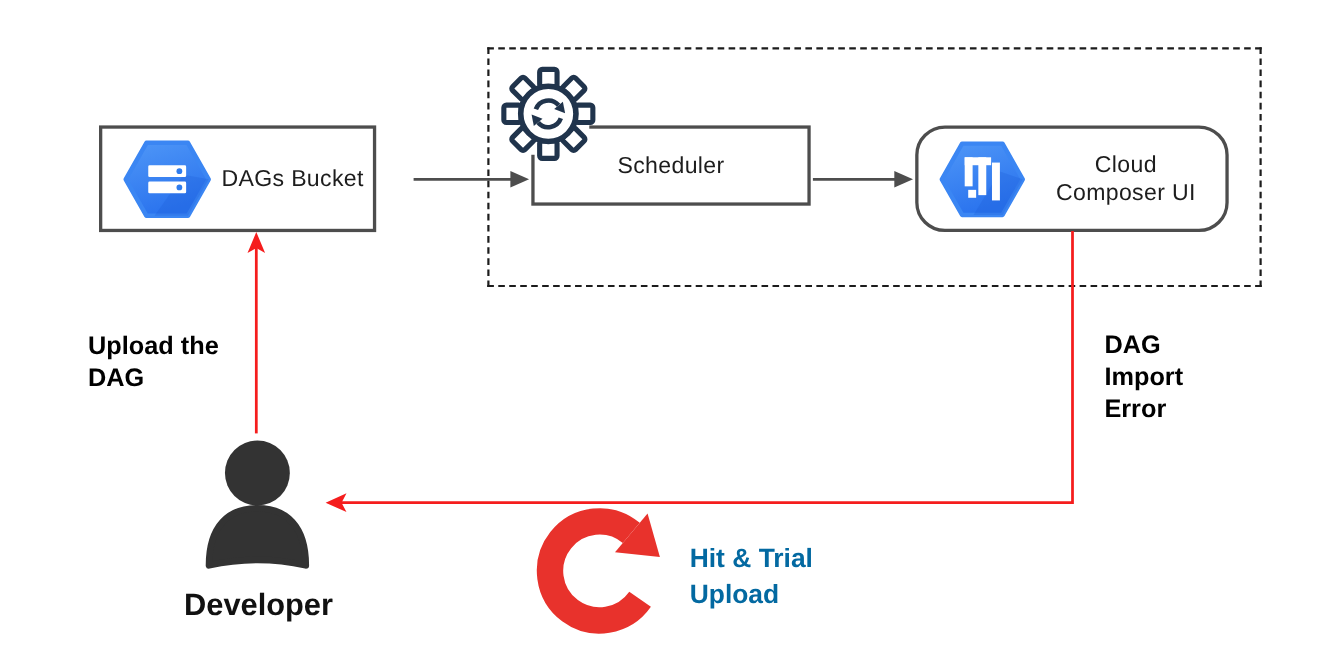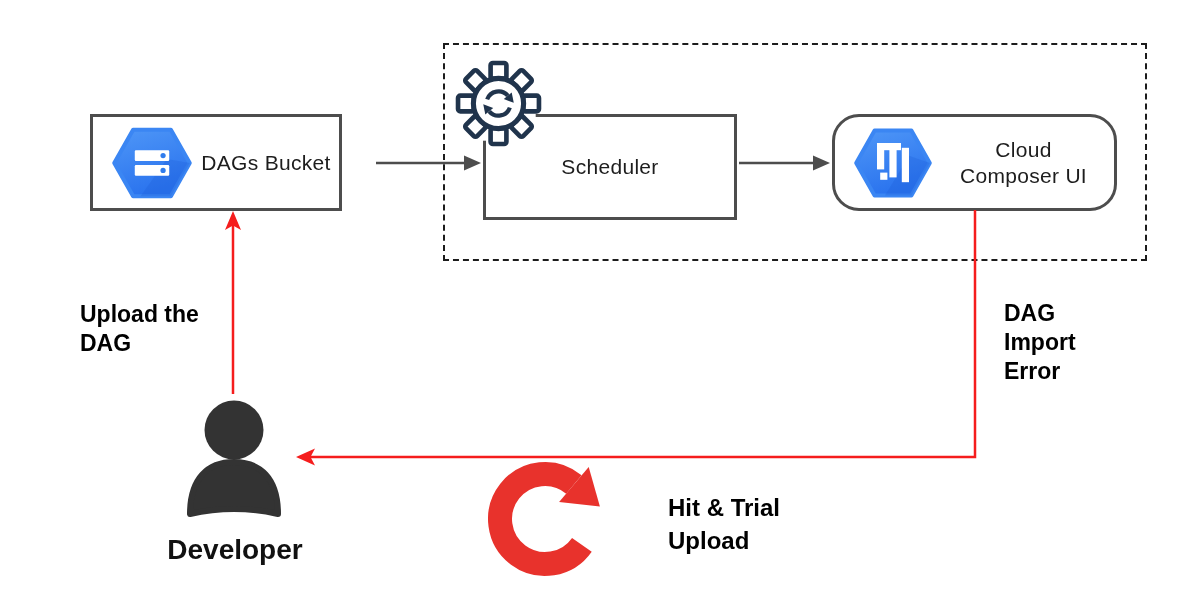--- a/index.html
+++ b/index.html
@@ -4,34 +4,34 @@
 <style>
   html,body{margin:0;padding:0;background:#fff;}
   .canvas{position:relative;width:1200px;height:599px;background:#ffffff;
     font-family:"Liberation Sans",sans-serif;overflow:hidden;}
   .abs{position:absolute;}
   #dashed-group{left:443px;top:43px;width:700px;height:214px;
     border:2px dashed #1c1c1c;z-index:1;background:transparent;}
   .node{position:absolute;background:#ffffff;border:3px solid #4d4d4d;
     display:flex;align-items:center;z-index:2;box-sizing:border-box;}
   #box-dags{left:90px;top:114px;width:252px;height:97px;padding-left:18px;}
-  #box-scheduler{left:483px;top:114px;width:254px;height:106px;justify-content:center;}
+  #box-scheduler{left:483px;top:114px;width:254px;height:73px;justify-content:center;}
   #box-composer{left:832px;top:114px;width:285px;height:97px;padding-left:18px;border-radius:27px;}
   .node-label{flex:1;text-align:center;font-size:21px;color:#1d1d1d;letter-spacing:.3px;line-height:26px;}
   #box-composer .node-label{max-width:140px;margin:0 auto;}
   .icon-hex{flex:0 0 auto;}
   #gear-icon-wrap{left:452px;top:57px;z-index:3;}
   #arrow-overlay{left:0;top:0;width:1200px;height:599px;z-index:4;pointer-events:none;}
   .blk{font-weight:bold;color:#000000;font-size:23px;line-height:29px;z-index:2;}
   #upload-label{left:80px;top:300px;}
   #import-error-label{left:1004px;top:299px;}
   #developer-label{left:150px;top:534px;width:170px;text-align:center;
     font-weight:bold;font-size:28px;color:#111;z-index:2;}
   #hit-trial-label{left:627px;top:491px;font-weight:bold;font-size:24px;
-    line-height:33px;color:#000000;z-index:2;margin-left:41px;}
+    line-height:33px;color:#0369a1;z-index:2;}
   #person-icon-wrap{left:168px;top:396px;z-index:2;}
   #refresh-icon-wrap{left:487px;top:461px;z-index:2;}
 </style>
 </head>
 <body>
 
 <div class="canvas">
 
   <div class="abs" id="dashed-group"></div>
 

